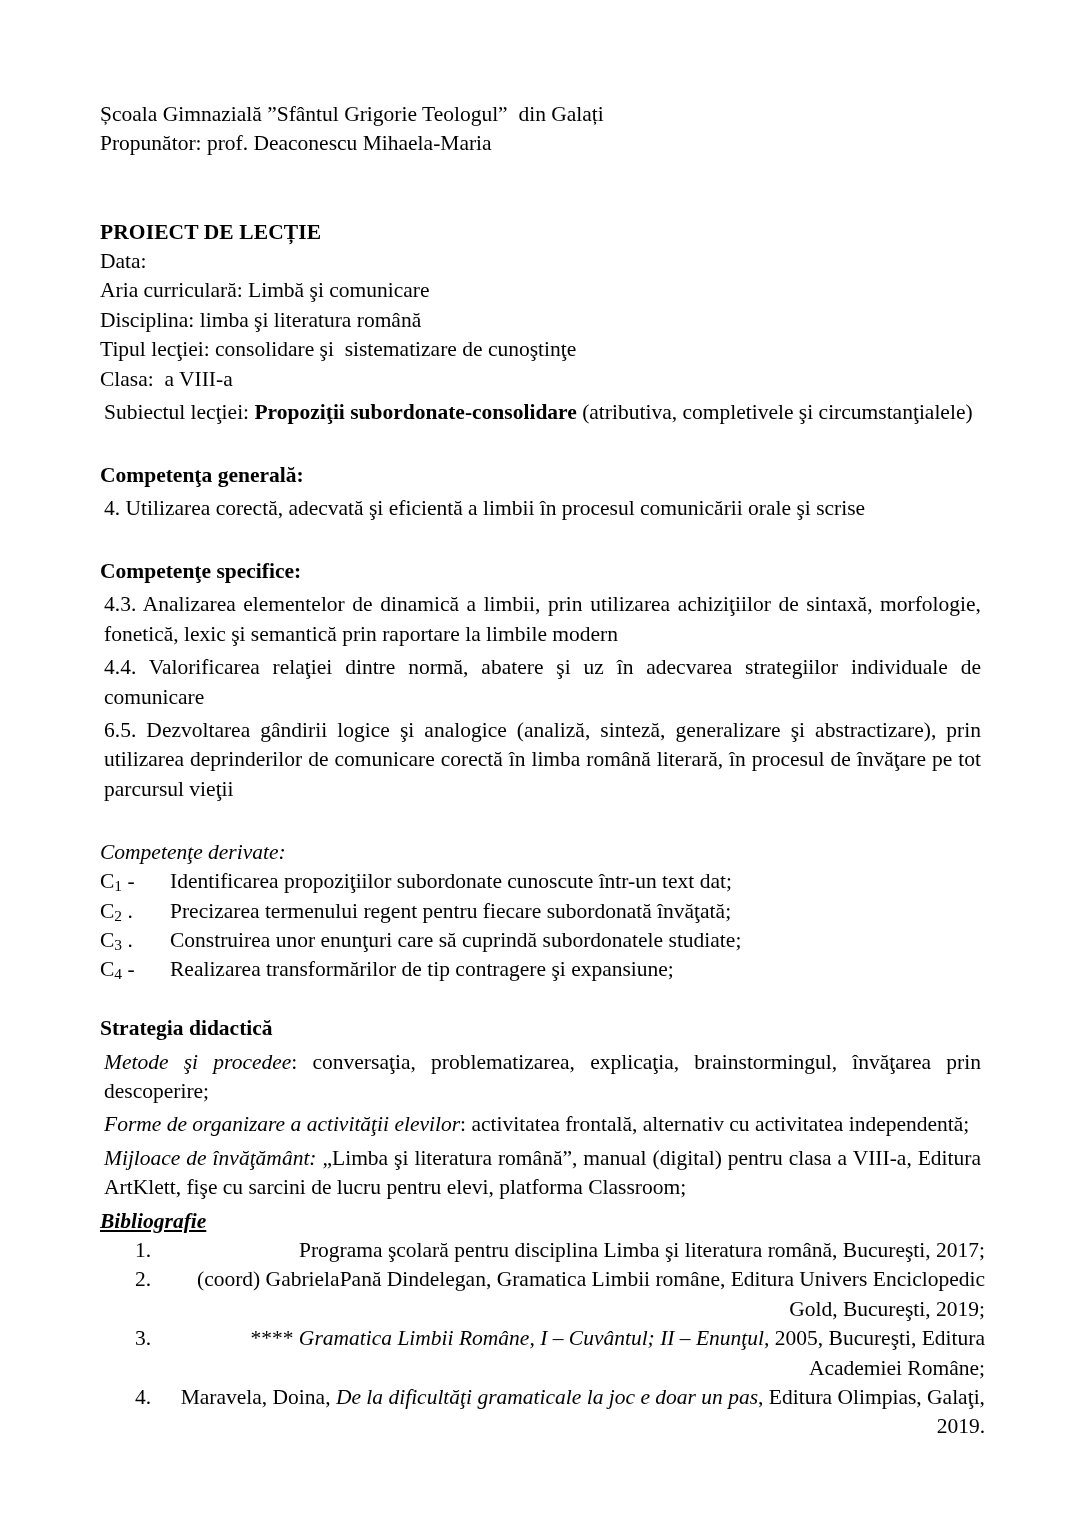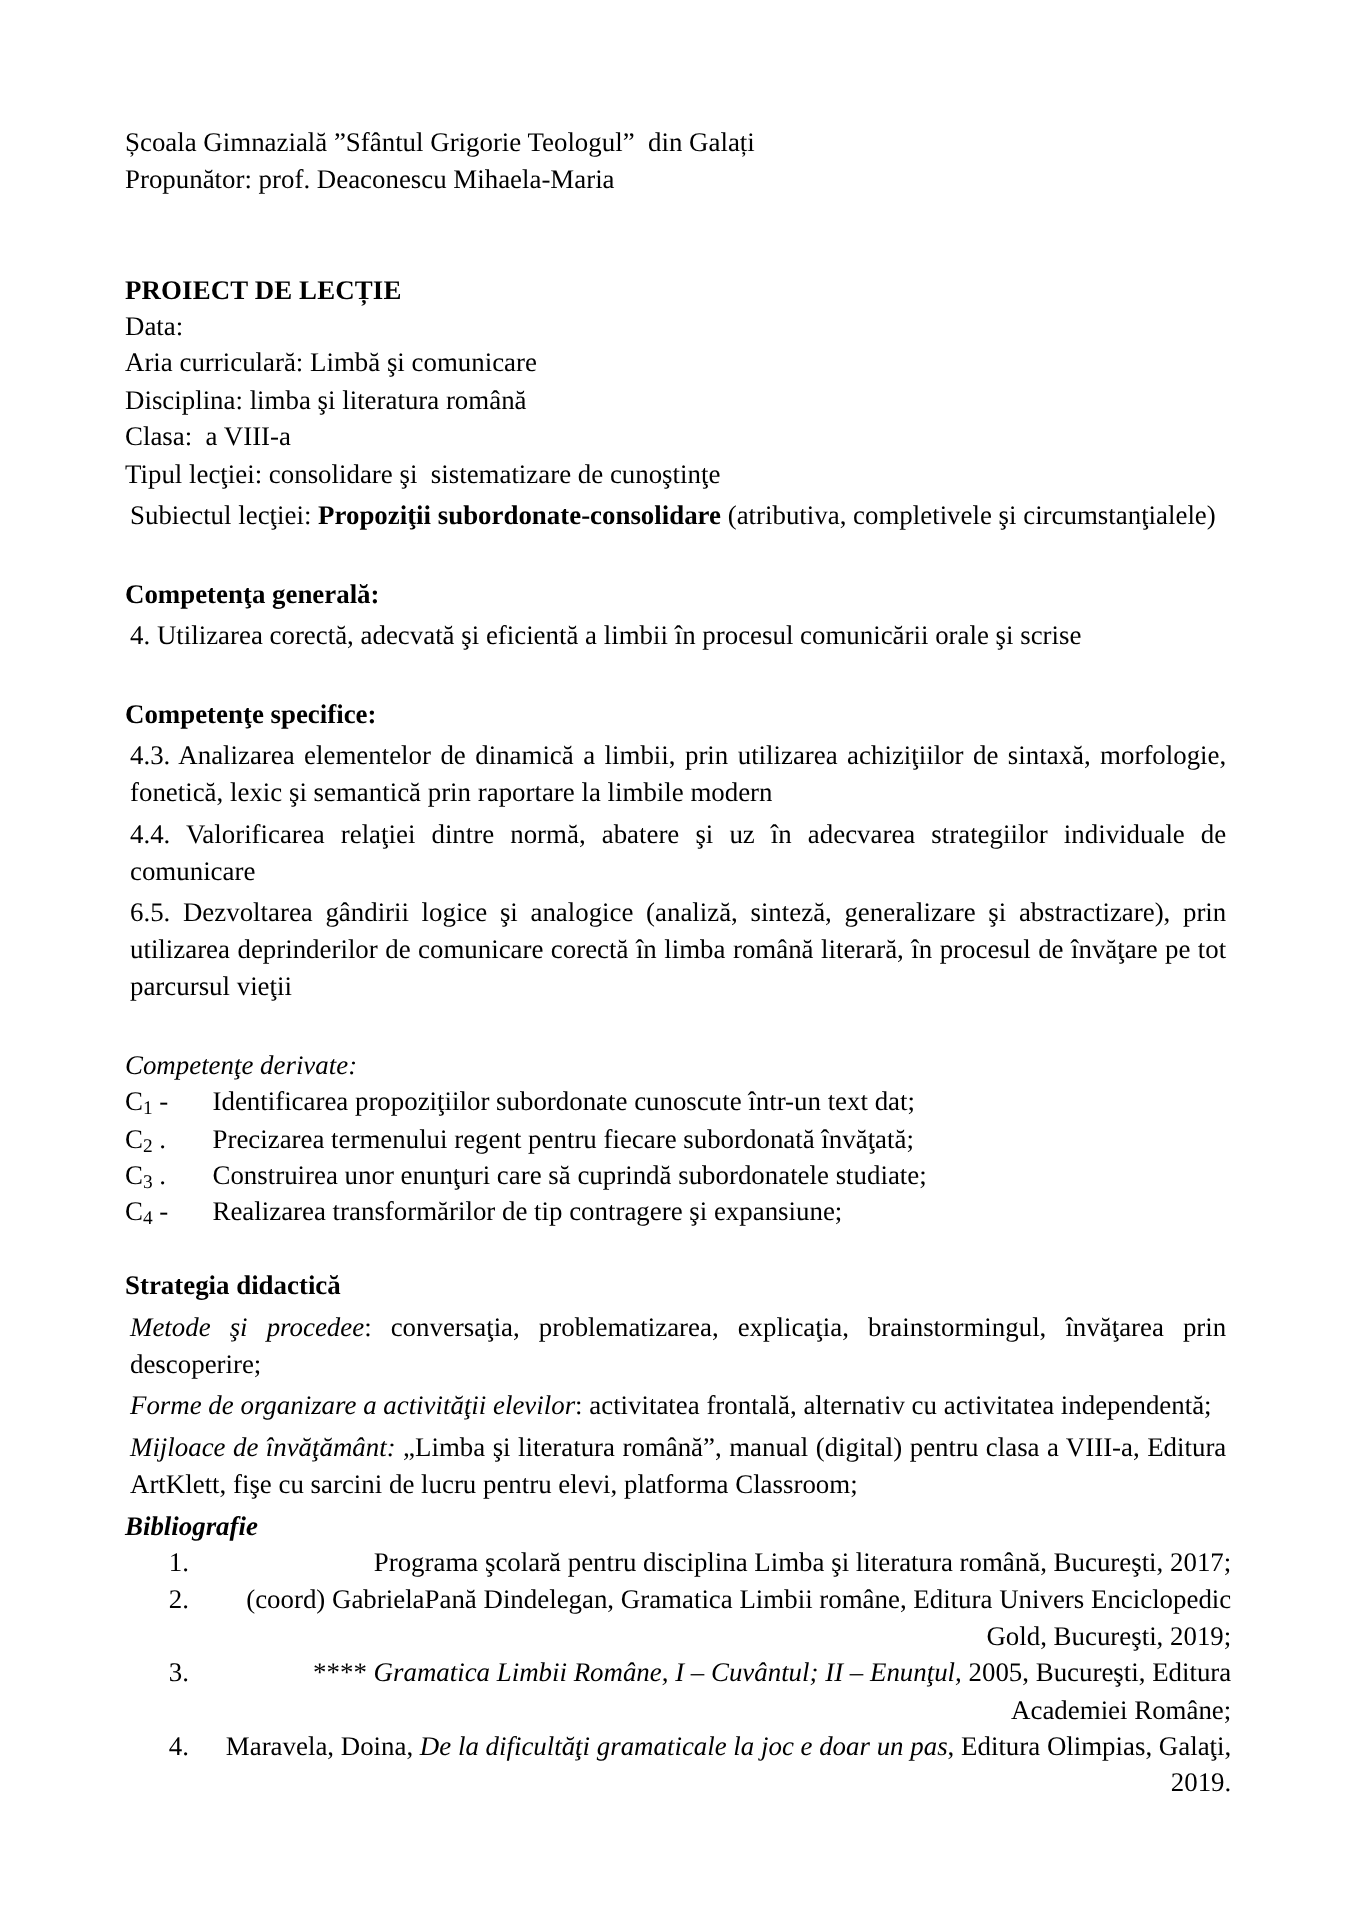--- a/index.html
+++ b/index.html
@@ -39,21 +39,21 @@
     line-height: 29.4px;
     letter-spacing: 0.1px;
   }
   .para {
     margin: 4px;
     text-align: justify;
     text-justify: inter-word;
   }
   .b { font-weight: bold; }
   .i { font-style: italic; }
-  .bi { font-weight: bold; font-style: italic; }
+  .bi { font-weight: bold; font-style: italic; text-decoration: underline; }
 
   
   .clist { margin: 0; }
   .crow {
     display: flex;
     align-items: flex-end;
     line-height: 29.4px;
   }
   .clabel {
     flex: 0 0 auto;
@@ -94,22 +94,22 @@
     <p class="line">Școala Gimnazială ”Sfântul Grigorie Teologul”  din Galați</p>
     <p class="line">Propunător: prof. Deaconescu Mihaela-Maria</p>
 
     <div class="spacer-2"></div>
 
     <p class="title">PROIECT DE LECȚIE</p>
 
     <p class="line">Data:</p>
     <p class="line">Aria curriculară: Limbă şi comunicare</p>
     <p class="line">Disciplina: limba şi literatura română</p>
+    <p class="line">Tipul lecţiei: consolidare şi  sistematizare de cunoştinţe</p>
     <p class="line">Clasa:  a VIII-a</p>
-    <p class="line">Tipul lecţiei: consolidare şi  sistematizare de cunoştinţe</p>
     <p class="para"><span>Subiectul   lecţiei:  </span><span class="b">Propoziţii   subordonate-consolidare</span><span>  (atributiva,    completivele    şi circumstanţialele)</span></p>
 
     <div class="spacer-1"></div>
 
     <p class="line b">Competenţa generală:</p>
     <p class="para">4. Utilizarea corectă, adecvată şi eficientă a limbii în procesul comunicării orale şi scrise</p>
 
     <div class="spacer-1"></div>
 
     <p class="line b">Competenţe specifice:</p>

